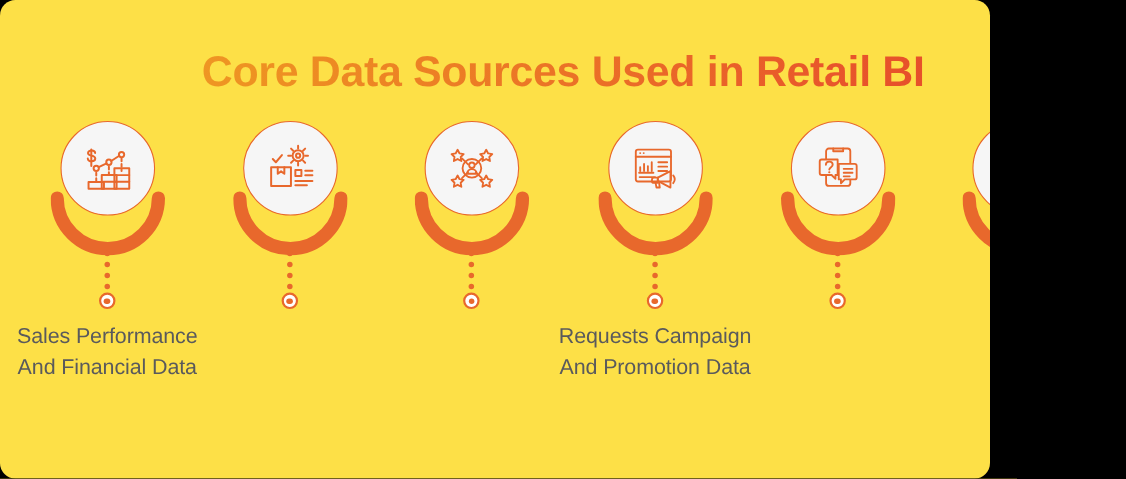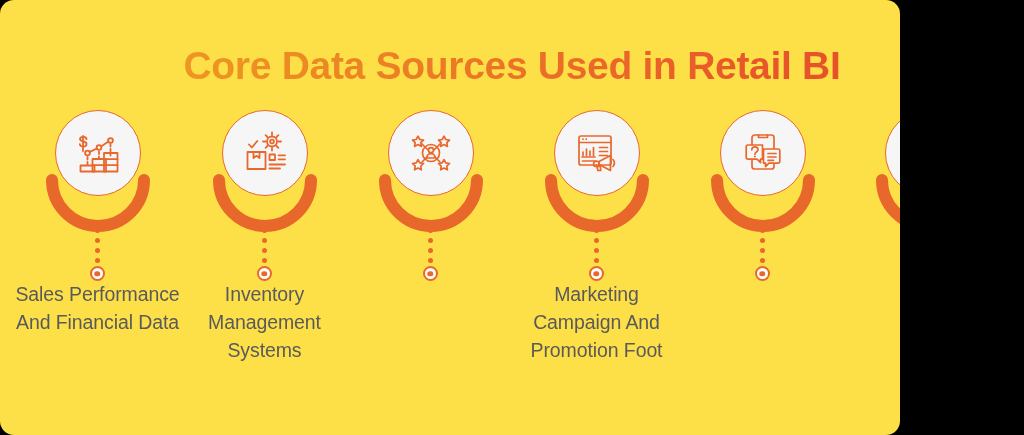--- a/index.html
+++ b/index.html
@@ -129,20 +129,21 @@
     top: 50%;
     transform: translate(-50%, -50%);
     width: 5.5px;
     height: 5.5px;
     border-radius: 50%;
     background: #E8682C;
   }
 
   
   .caption {
+    margin-top: 12px;
     width: 175px;
     text-align: center;
     font-size: 19.5px;
     line-height: 28px;
     color: #5A5A5C;
     letter-spacing: -0.1px;
   }
 </style>
 </head>
 <body>
@@ -216,21 +217,20 @@
           </svg>
         </div>
       </div>
       <div class="connector">
         <span class="dot d1"></span>
         <span class="dot d2"></span>
         <span class="dot d3"></span>
         <span class="dot d4"></span>
         <span class="ring"></span>
       </div>
-      <div class="caption">Inventory Management Systems</div>
     </div>
 
     <div class="col">
       <div class="badge">
         <svg class="arc" viewBox="0 0 104 104">
           <path d="M 6 46 A 46 46 0 1 0 98 46" fill="none" stroke="#E8682C" stroke-width="12" stroke-linecap="round"></path>
         </svg>
         <div class="disc">
           <svg width="52" height="52" viewBox="0 0 52 52" fill="none" stroke="#E8682C" stroke-width="1.7" stroke-linecap="round" stroke-linejoin="round">
 
@@ -283,21 +283,21 @@
           </svg>
         </div>
       </div>
       <div class="connector">
         <span class="dot d1"></span>
         <span class="dot d2"></span>
         <span class="dot d3"></span>
         <span class="dot d4"></span>
         <span class="ring"></span>
       </div>
-      <div class="caption">Marketing Campaign And Promotion Foot</div>
+      <div class="caption">Requests Campaign And Promotion Data</div>
     </div>
 
     <div class="col">
       <div class="badge">
         <svg class="arc" viewBox="0 0 104 104">
           <path d="M 6 46 A 46 46 0 1 0 98 46" fill="none" stroke="#E8682C" stroke-width="12" stroke-linecap="round"></path>
         </svg>
         <div class="disc">
           <svg width="52" height="52" viewBox="0 0 52 52" fill="none" stroke="#E8682C" stroke-width="1.7" stroke-linecap="round" stroke-linejoin="round">
 

